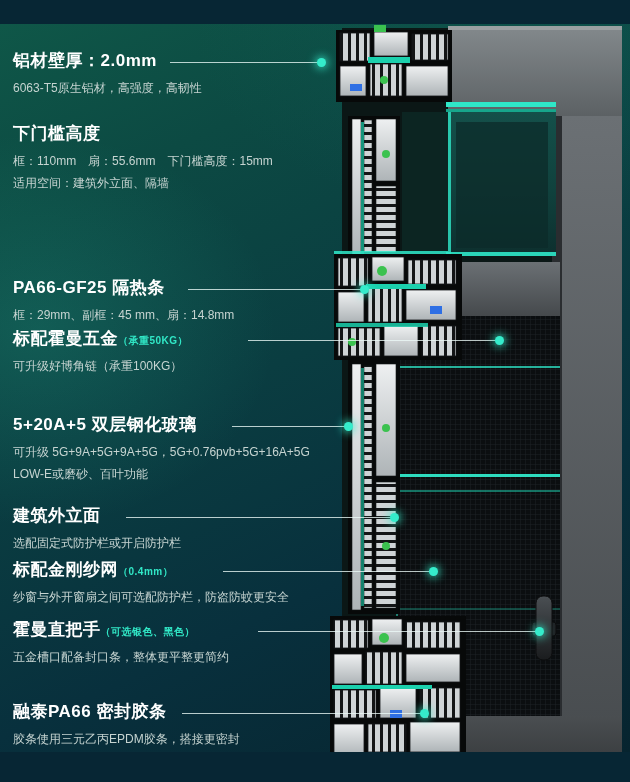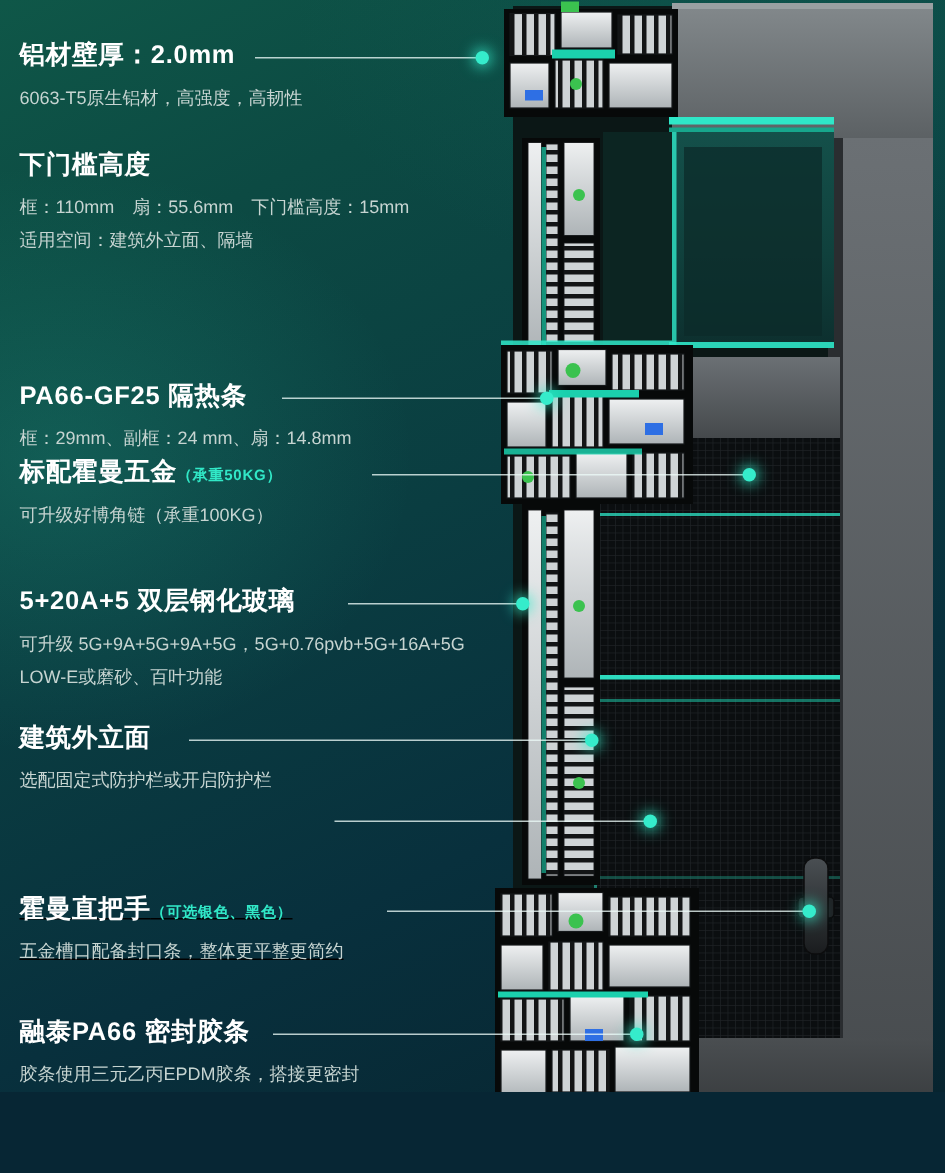--- a/index.html
+++ b/index.html
@@ -1,19 +1,20 @@
 <!DOCTYPE html>
 <html><head>
 <meta charset="utf-8">
 <style>
   html,body{margin:0;padding:0;background:#072634;}
   .stage{
     position:relative;width:630px;height:728px;overflow:hidden;
     font-family:"Liberation Sans","DejaVu Sans",sans-serif;
     background:linear-gradient(155deg,#0f5748 0%,#0c4a43 20%,#0a3d41 46%,#08303d 70%,#07242f 100%);
+    margin-top:24px;
   }
   .stage::before{
     content:"";position:absolute;inset:0;pointer-events:none;z-index:0;
     background:
       radial-gradient(ellipse 340px 280px at 6% 42%, rgba(45,190,160,0.20), transparent 70%),
       radial-gradient(ellipse 500px 260px at 88% 2%, rgba(22,130,115,0.18), transparent 72%);
   }
   svg.render{position:absolute;left:0;top:0;z-index:1;}
   .note{position:absolute;left:13px;z-index:3;}
   .note-title{font-size:17px;font-weight:bold;color:#ffffff;letter-spacing:0.5px;white-space:nowrap;line-height:22px;}
@@ -207,41 +208,45 @@
   </div>
 
   <div class="note" style="top:99px;">
     <div class="note-title"><span>下门槛高度</span><span class="accent"></span></div>
     <div class="note-sub">框：110mm　扇：55.6mm　下门槛高度：15mm</div>
     <div class="note-sub">适用空间：建筑外立面、隔墙</div>
   </div>
 
   <div class="note" style="top:253px;">
     <div class="note-title"><span>PA66-GF25 隔热条</span><span class="accent"></span></div>
-    <div class="note-sub">框：29mm、副框：24 mm、扇：14.8mm</div>
+    <div class="note-sub">框：29mm、副框：45 mm、扇：14.8mm</div>
   </div>
 
   <div class="note" style="top:304px;">
     <div class="note-title"><span>标配霍曼五金</span><span class="accent">（承重50KG）</span></div>
     <div class="note-sub">可升级好博角链（承重100KG）</div>
   </div>
 
   <div class="note" style="top:390px;">
     <div class="note-title"><span>5+20A+5 双层钢化玻璃</span><span class="accent"></span></div>
     <div class="note-sub">可升级 5G+9A+5G+9A+5G，5G+0.76pvb+5G+16A+5G</div>
     <div class="note-sub">LOW-E或磨砂、百叶功能</div>
   </div>
 
   <div class="note" style="top:481px;">
     <div class="note-title"><span>建筑外立面</span><span class="accent"></span></div>
     <div class="note-sub">选配固定式防护栏或开启防护栏</div>
   </div>
 
-
-  <div class="note" style="top:595px;text-decoration:underline;">
+  <div class="note" style="top:535px;">
+    <div class="note-title"><span>标配金刚纱网</span><span class="accent">（0.4mm）</span></div>
+    <div class="note-sub">纱窗与外开窗扇之间可选配防护栏，防盗防蚊更安全</div>
+  </div>
+
+  <div class="note" style="top:595px;">
     <div class="note-title"><span>霍曼直把手</span><span class="accent">（可选银色、黑色）</span></div>
     <div class="note-sub">五金槽口配备封口条，整体更平整更简约</div>
   </div>
 
   <div class="note" style="top:677px;">
     <div class="note-title"><span>融泰PA66 密封胶条</span><span class="accent"></span></div>
     <div class="note-sub">胶条使用三元乙丙EPDM胶条，搭接更密封</div>
   </div>
 
 </div>

